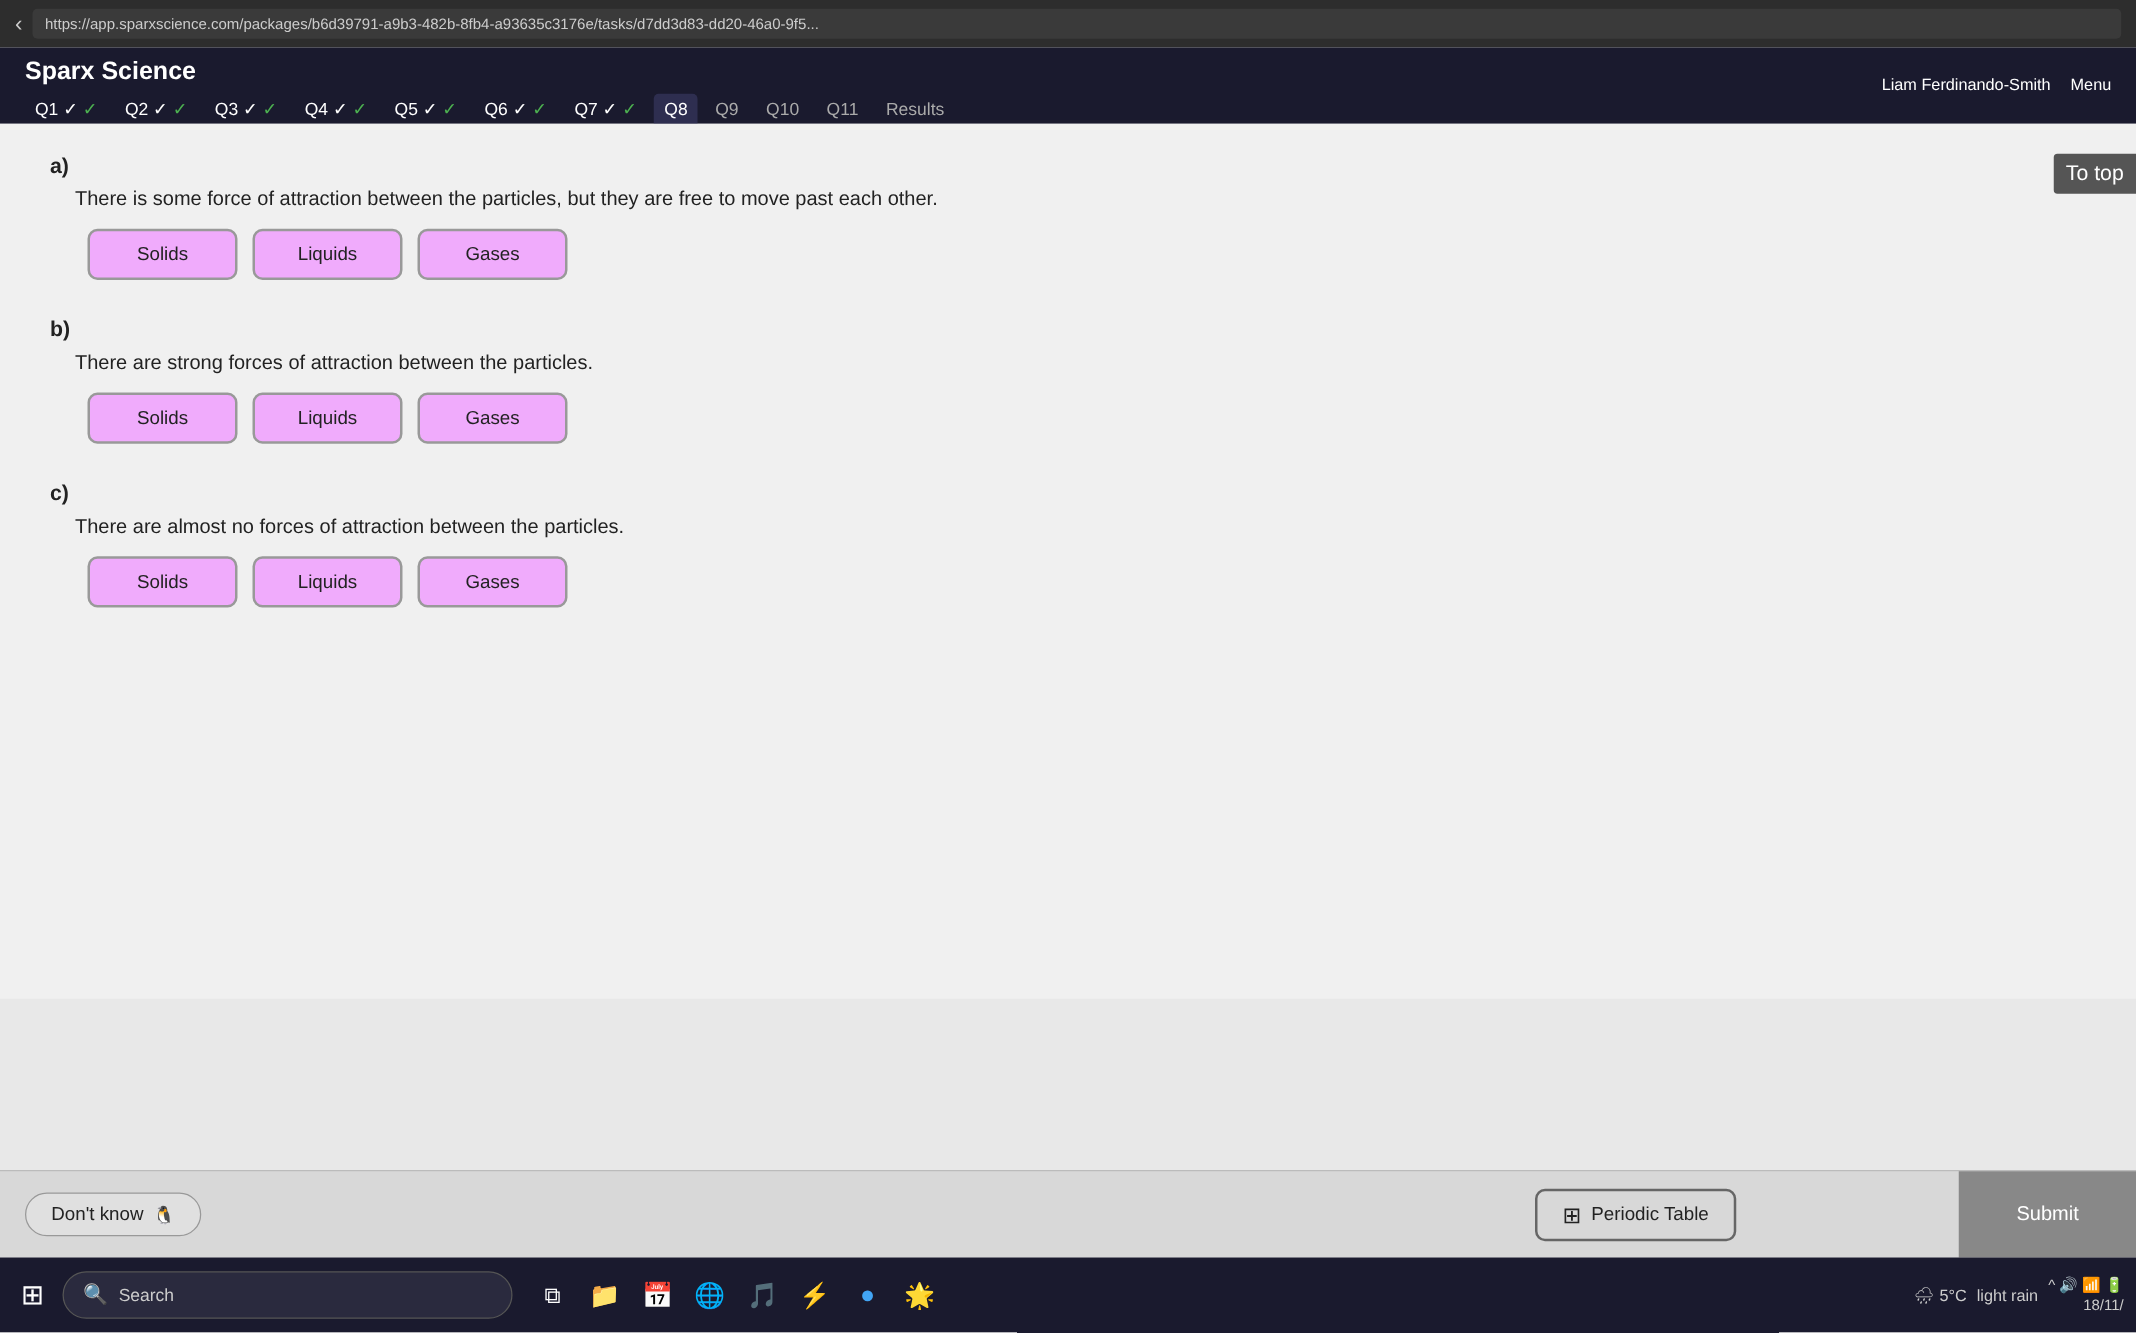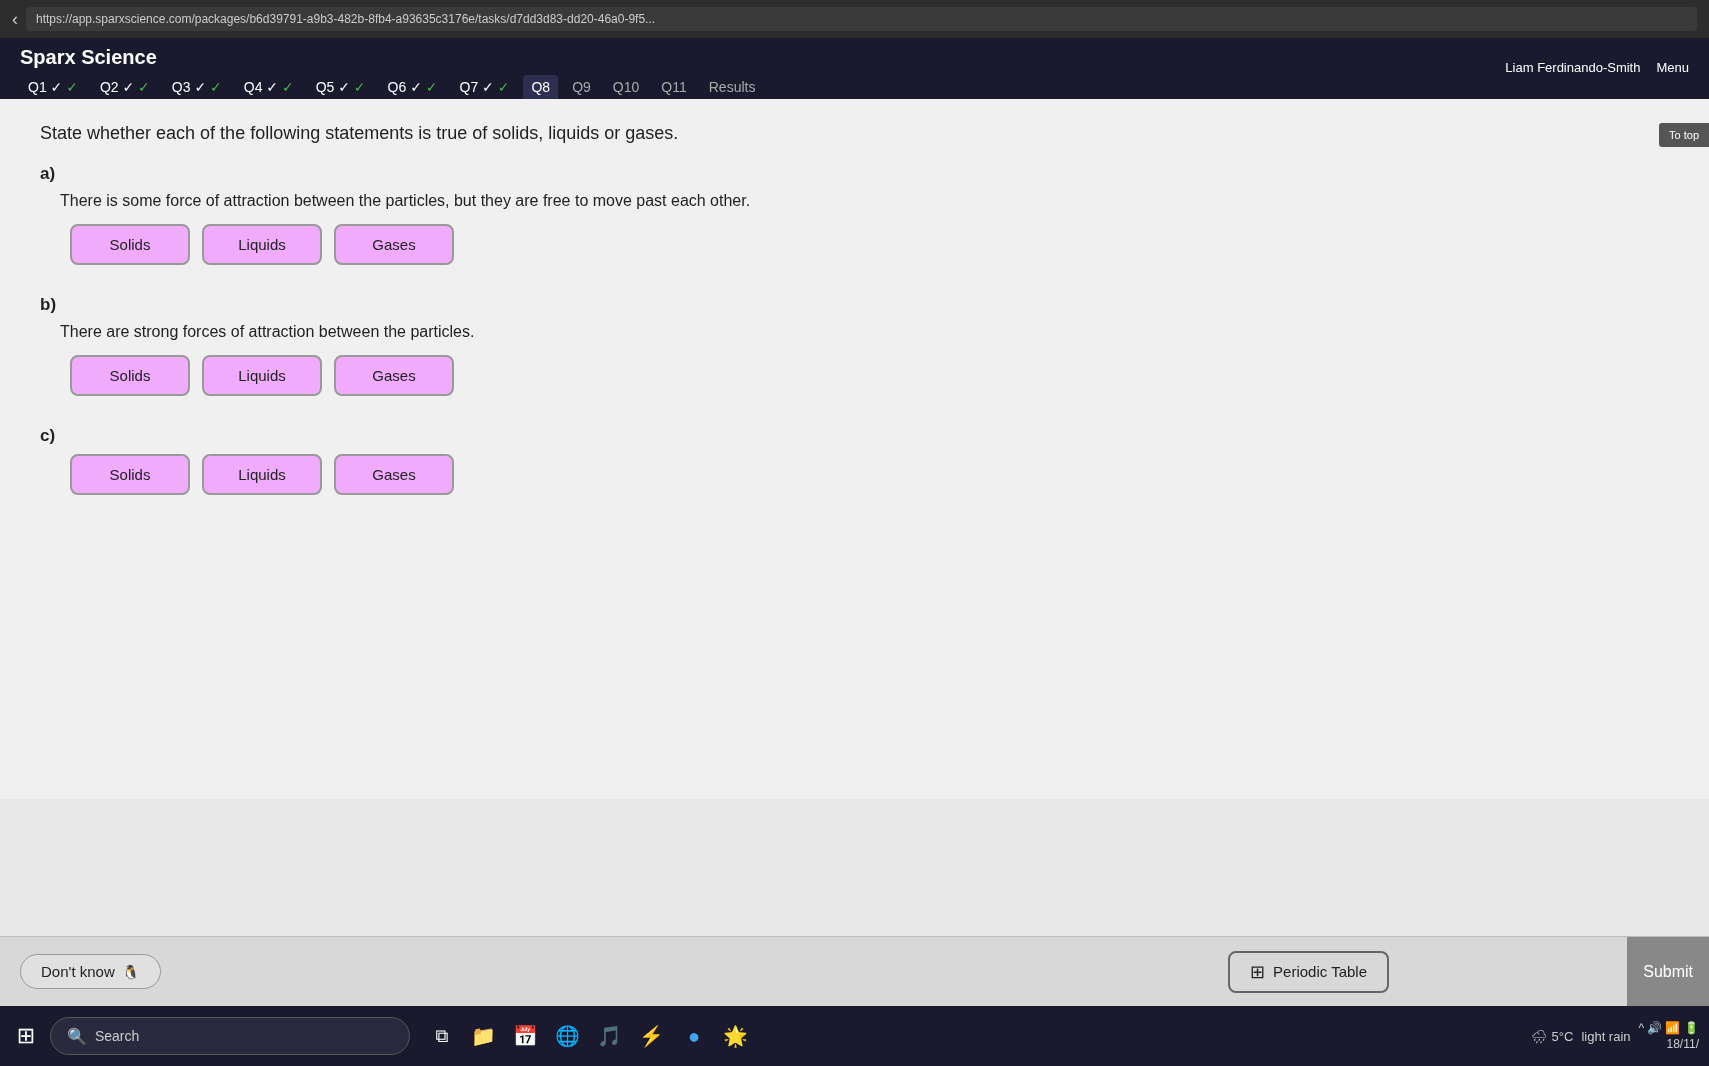--- a/index.html
+++ b/index.html
@@ -144,21 +144,21 @@
       transition: background 0.15s;
     }
 
     
     .to-top-btn {
       position: absolute;
       right: 0;
       top: 24px;
       background: #555;
       color: white;
-      font-size: 11px;
+      font-size: 17px;
       padding: 6px 10px;
       cursor: pointer;
       border-radius: 3px 0 0 3px;
     }
 
     
     .bottom-bar {
       position: absolute;
       bottom: 60px;
       left: 0;
@@ -197,21 +197,21 @@
       gap: 8px;
     }
     .submit-btn {
       position: absolute;
       right: 0;
       top: 0;
       bottom: 0;
       background: #888;
       color: white;
       border: none;
-      padding: 0 16px;
+      padding: 0 46px;
       font-size: 16px;
       cursor: pointer;
     }
 
     
     .taskbar {
       position: absolute;
       bottom: 0;
       left: 0;
       right: 0;
@@ -306,21 +306,20 @@
     <button class="q-tab inactive">Q10</button>
     <button class="q-tab inactive">Q11</button>
     <button class="q-tab inactive">Results</button>
   </div>
 </div>
 
 <div class="main-content">
 
   <div class="to-top-btn">To top</div>
 
-  <div class="question-header">State whether each of the following statements is true of solids, liquids or gases.</div>
 
   <div class="question-part">
     <div class="part-label">a)</div>
     <div class="part-text">There is some force of attraction between the particles, but they are free to move past each other.</div>
     <div class="answer-buttons">
       <button class="answer-btn">Solids</button>
       <button class="answer-btn">Liquids</button>
       <button class="answer-btn">Gases</button>
     </div>
   </div>
@@ -330,20 +329,21 @@
     <div class="part-text">There are strong forces of attraction between the particles.</div>
     <div class="answer-buttons">
       <button class="answer-btn">Solids</button>
       <button class="answer-btn">Liquids</button>
       <button class="answer-btn">Gases</button>
     </div>
   </div>
 
   <div class="question-part">
     <div class="part-label">c)</div>
+    <div class="part-text">There are almost no forces of attraction between the particles.</div>
     <div class="answer-buttons">
       <button class="answer-btn">Solids</button>
       <button class="answer-btn">Liquids</button>
       <button class="answer-btn">Gases</button>
     </div>
   </div>
 
 </div>
 
 <div class="bottom-bar">

